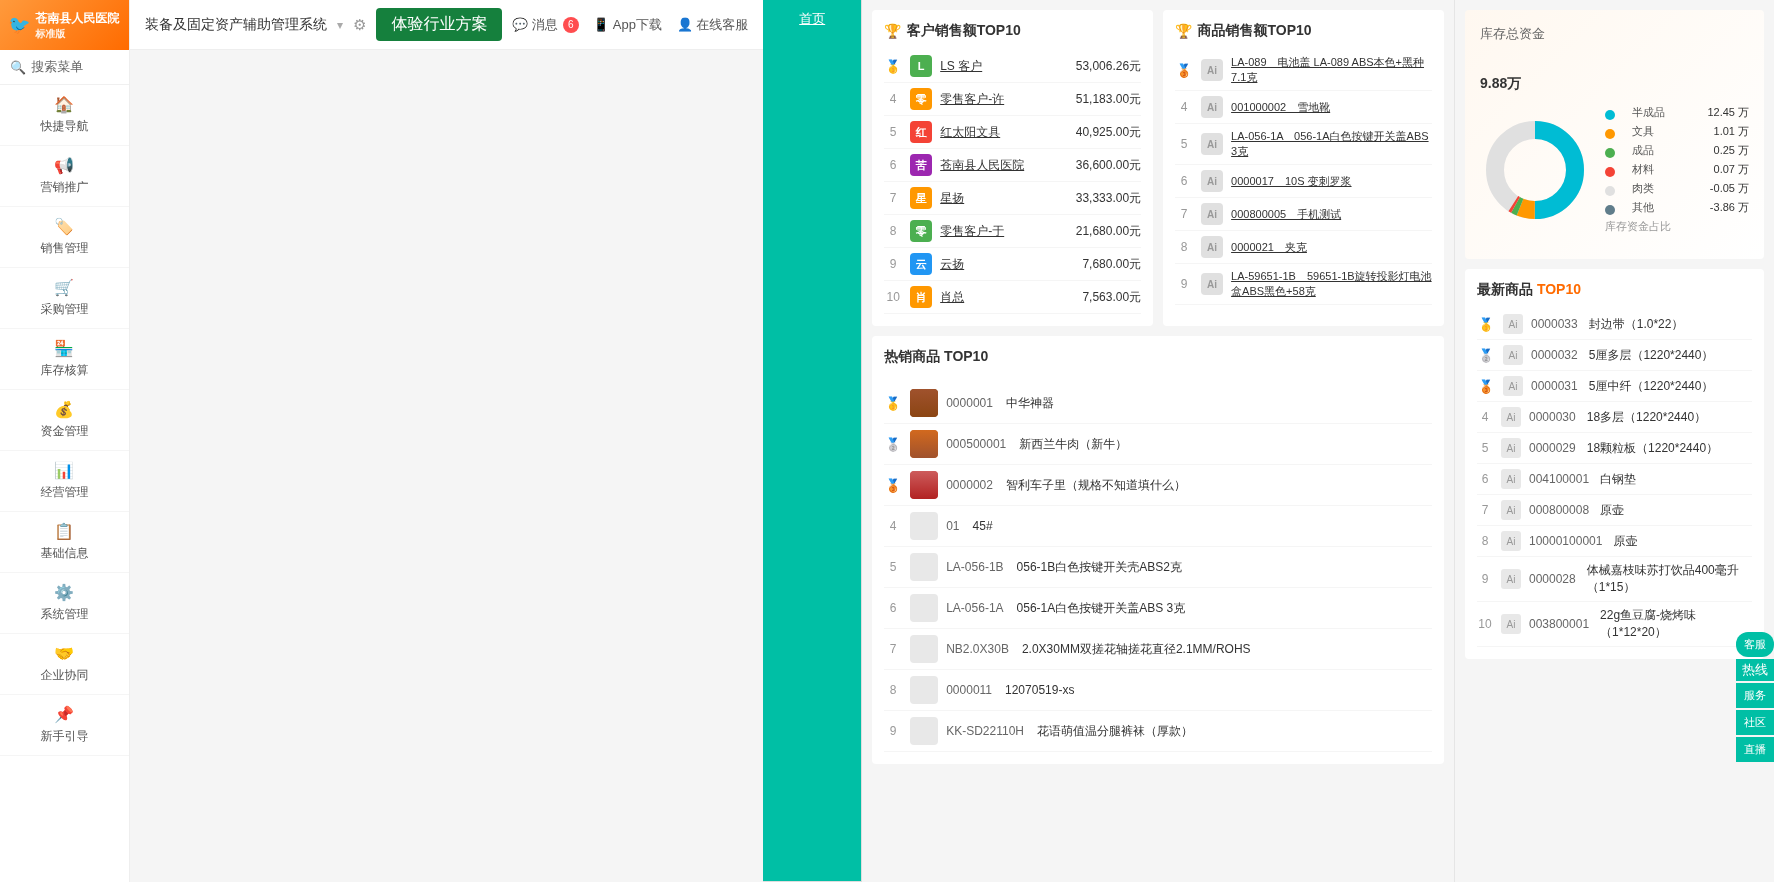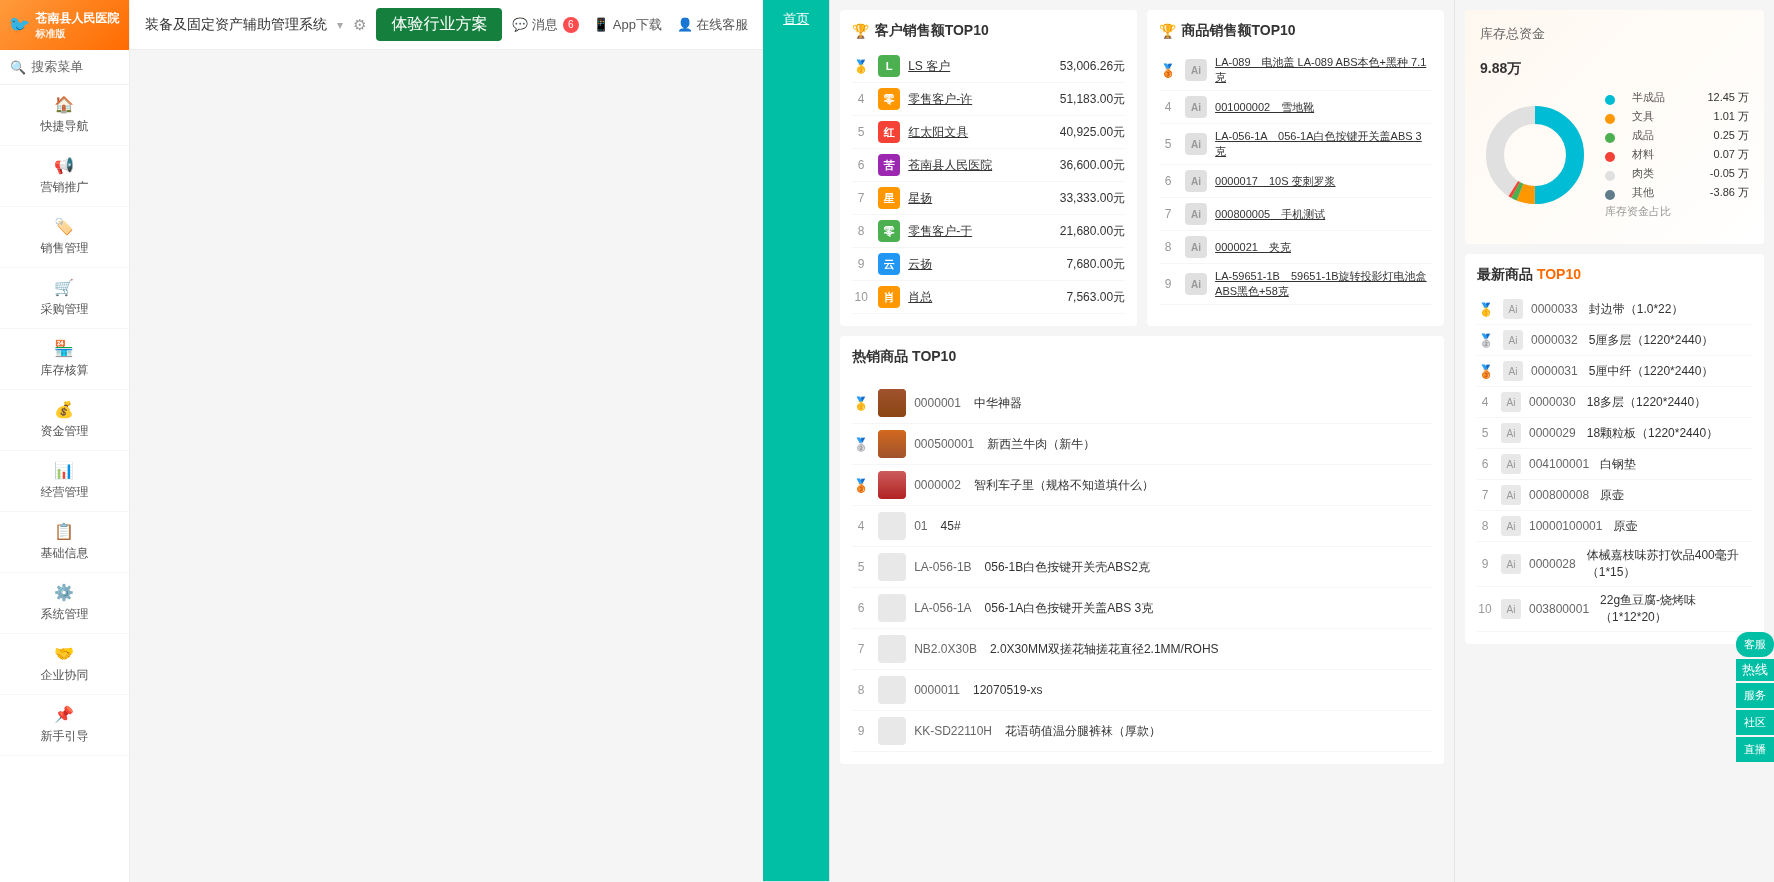--- a/index.html
+++ b/index.html
@@ -104,21 +104,21 @@
     }
 
     
     .tab-bar {
       background: #f5f5f5;
       display: flex;
       border-bottom: 1px solid #ddd;
       flex-shrink: 0;
     }
     .tab-item {
-      padding: 10px 20px;
+      padding: 10px 36px;
       cursor: pointer;
       font-size: 13px;
       color: #666;
       border-right: 1px solid #ddd;
       text-decoration: underline;
     }
     .tab-item.active {
       background: #00bfa5;
       color: white;
     }
@@ -243,21 +243,21 @@
     
     .inventory-card {
       background: linear-gradient(135deg, #fff8f0, #fff);
       margin: 10px;
       border-radius: 4px;
       padding: 15px;
     }
     .inventory-title {
       font-size: 13px;
       color: #666;
-      margin-bottom: 5px;
+      margin-bottom: 20px;
     }
     .inventory-amount {
       font-size: 28px;
       font-weight: bold;
       color: #333;
     }
     .inventory-amount span { font-size: 14px; }
 
     
     .chart-container {

